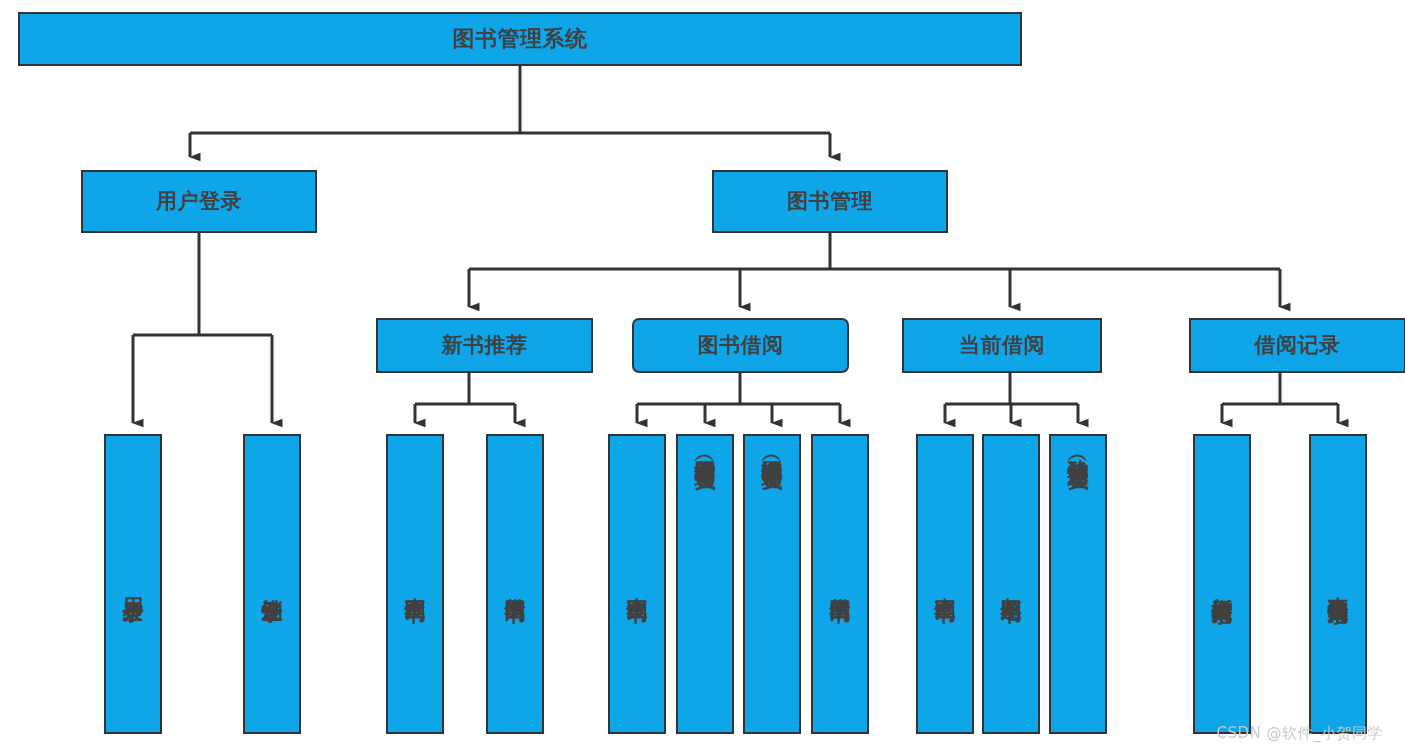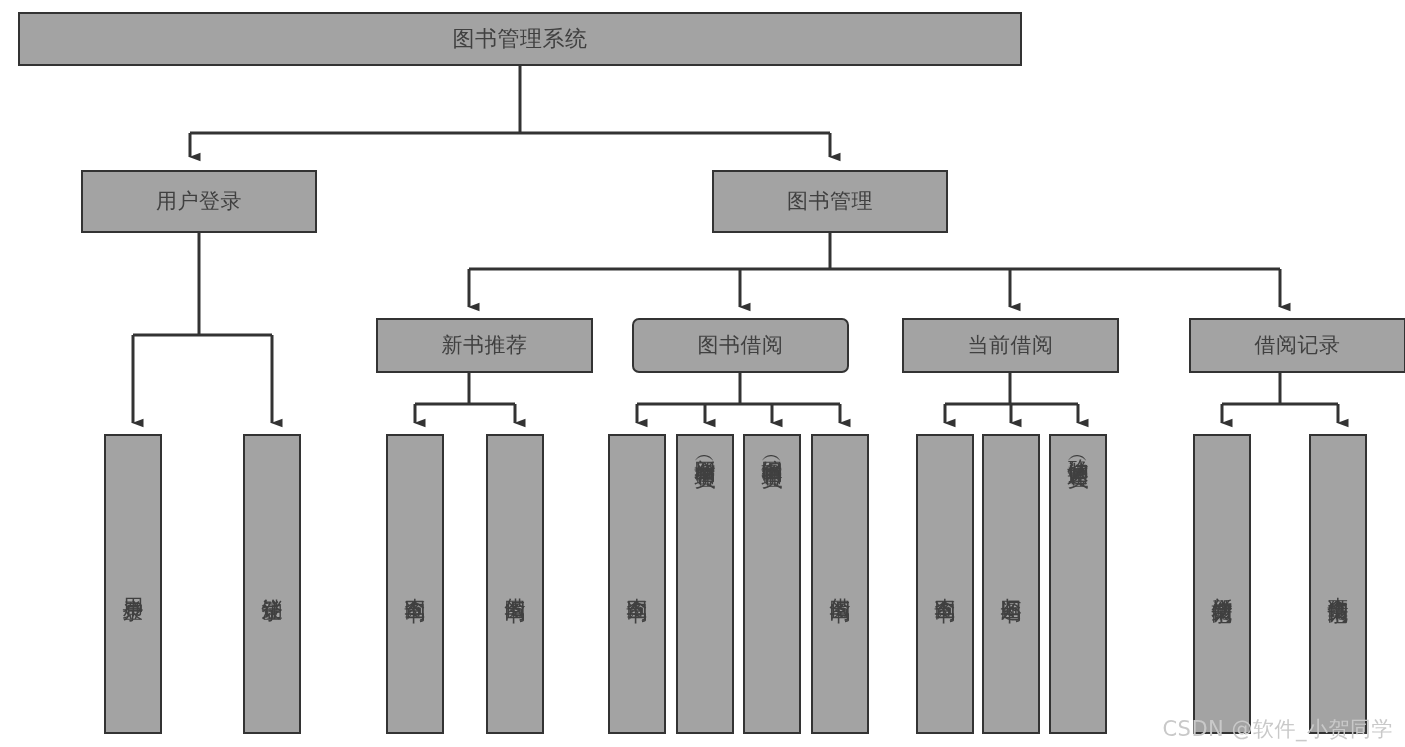--- a/index.html
+++ b/index.html
@@ -23,27 +23,28 @@
     position: absolute;
     left: 0;
     top: 0;
     width: 1405px;
     height: 747px;
     pointer-events: none;
   }
   .node {
     position: absolute;
     box-sizing: border-box;
-    background: #a3a3a3;
+    background: #0ea5e9;
     border: 2px solid #333333;
     display: flex;
     align-items: center;
     justify-content: center;
     color: #404040;
     z-index: 2;
+    font-weight: bold;
   }
   .node-label {
     display: block;
     text-align: center;
     line-height: 1.12;
     white-space: nowrap;
     color: #404040;
   }
   
   .node.horiz .node-label {
@@ -66,23 +67,23 @@
     line-height: 1.05;
     letter-spacing: 1.5px;
     white-space: nowrap;
     text-align: center;
   }
   .node.vert.center-text {
     align-items: center;
   }
   #watermark {
     position: absolute;
-    right: 12px;
+    right: 22px;
     bottom: 4px;
-    font-size: 21px;
+    font-size: 15px;
     color: #c9c9c9;
     z-index: 5;
     white-space: nowrap;
     letter-spacing: 0.5px;
   }
 </style>
 </head>
 <body>
 
 <div id="canvas">
@@ -147,21 +148,21 @@
   <div class="node horiz" style="left:712px; top:170px; width:236px; height:63px;">
     <span class="node-label">图书管理</span>
   </div>
 
   <div class="node horiz" style="left:361px; top:318px; width:217px; height:55px;margin-left:15px;">
     <span class="node-label">新书推荐</span>
   </div>
   <div class="node horiz" style="left:632px; top:318px; width:217px; height:55px;border-radius:7px;">
     <span class="node-label">图书借阅</span>
   </div>
-  <div class="node horiz" style="left:902px; top:318px; width:217px; height:55px;">
+  <div class="node horiz" style="left:902px; top:318px; width:200px; height:55px;">
     <span class="node-label">当前借阅</span>
   </div>
   <div class="node horiz" style="left:1172px; top:318px; width:217px; height:55px;margin-left:17px;">
     <span class="node-label">借阅记录</span>
   </div>
 
   <div class="node vert center-text" style="left:104px; top:434px; width:58px; height:300px;">
     <span class="node-label">用户登录</span>
   </div>
   <div class="node vert center-text" style="left:243px; top:434px; width:58px; height:300px;">

